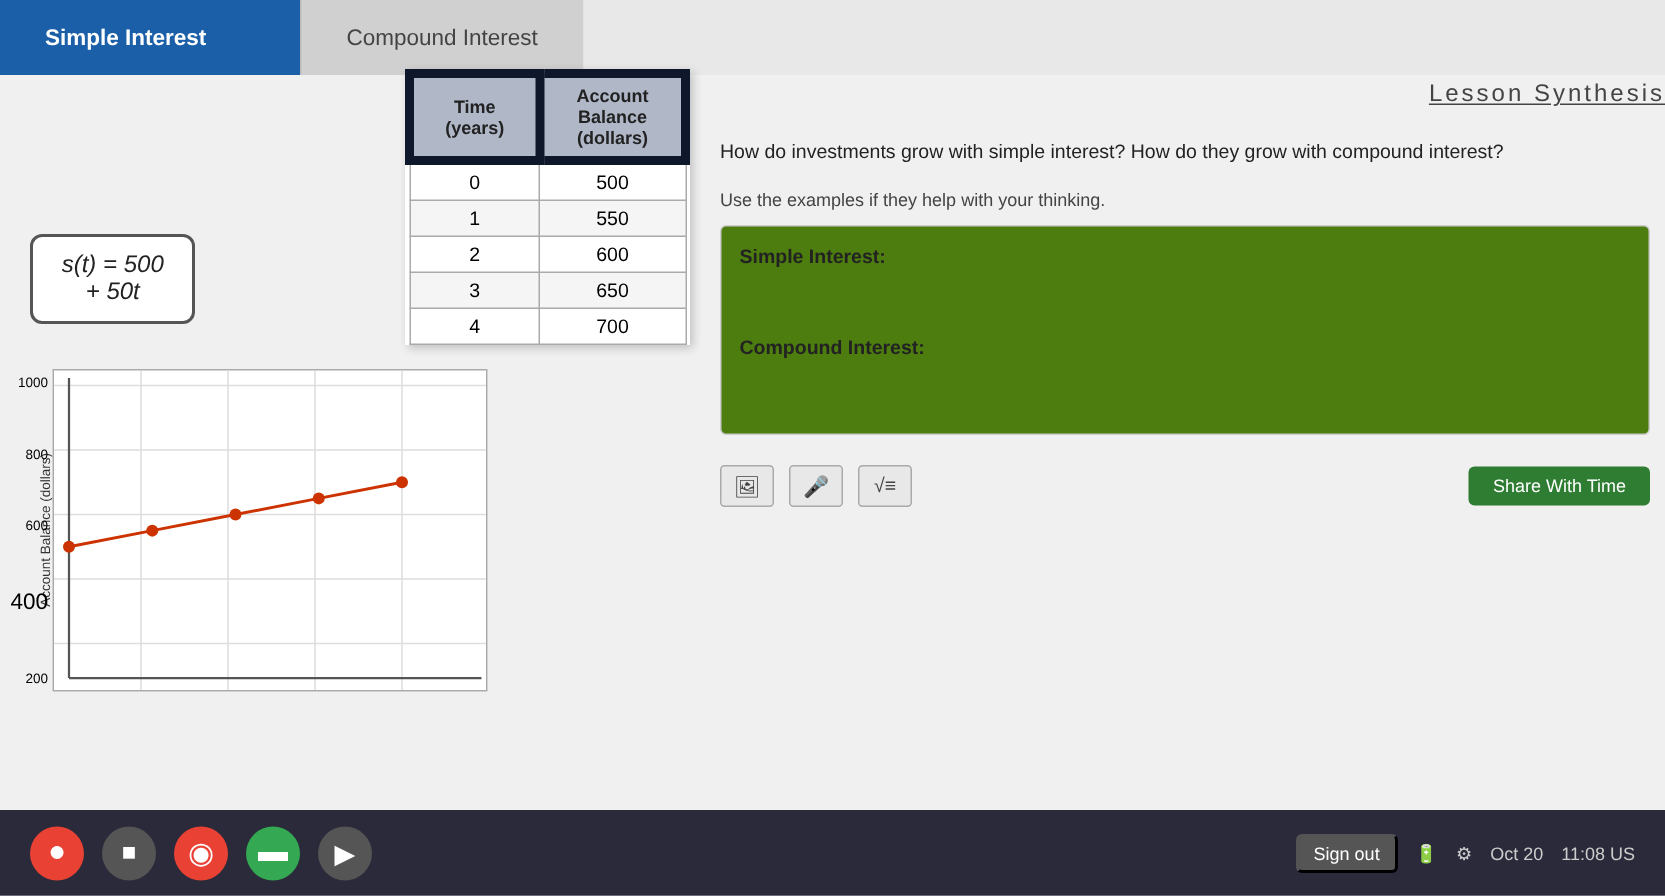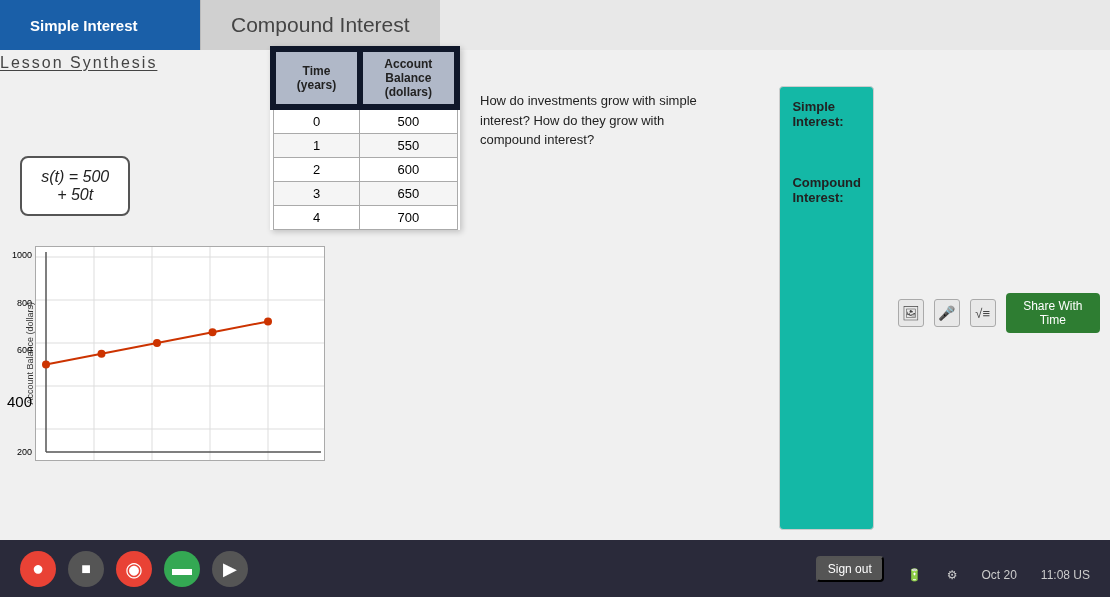--- a/index.html
+++ b/index.html
@@ -38,21 +38,21 @@
       font-weight: bold;
       min-width: 200px;
     }
 
     .tab-inactive {
       background: #d0d0d0;
       color: #444;
       padding: 0 30px;
       display: flex;
       align-items: center;
-      font-size: 21px;
+      font-size: 15px;
       min-width: 180px;
       border-left: 1px solid #bbb;
     }
 
     
     .content-area {
       display: flex;
       flex: 1;
       padding: 10px;
       gap: 10px;
@@ -122,47 +122,46 @@
       margin-top: 8px;
       margin-left: 5px;
       width: 310px;
       height: 230px;
     }
 
     
     .right-panel {
       flex: 1;
       display: flex;
-      flex-direction: row;
-      gap: 24px;
+      flex-direction: column;
+      gap: 10px;
       padding-left: 10px;
     }
 
     .question-text {
       font-size: 13px;
       color: #222;
       line-height: 1.5;
       padding-top: 5px;
     }
 
     .instruction-text {
       font-size: 12px;
       color: #444;
       margin-top: 5px;
     }
 
     .answer-box {
-      background: #14b8a6;
+      background: #4d7c0f;
       border: 1px solid #ccc;
       border-radius: 4px;
       padding: 12px;
       min-height: 140px;
       font-size: 13px;
       color: #333;
-      margin-left: 40px;
     }
 
     .answer-label {
       font-weight: bold;
       margin-bottom: 8px;
       color: #222;
     }
 
     .answer-label-compound {
       font-weight: bold;
@@ -221,22 +220,22 @@
       align-items: center;
       justify-content: center;
       font-size: 18px;
       cursor: pointer;
     }
 
     .taskbar-spacer { flex: 1; }
 
     .taskbar-right {
       display: flex;
-      align-items: flex-end;
-      gap: 24px;
+      align-items: center;
+      gap: 12px;
       margin-left: 38px;
     }
 
     .signout-btn {
       background: #555;
       color: white;
       padding: 4px 10px;
       border-radius: 4px;
       font-size: 12px;
       cursor: pointer;
@@ -248,21 +247,21 @@
     }
 
     .left-formula-table {
       display: flex;
       gap: 0;
       align-items: flex-start;
       margin-top: 10px;
     }
 
     .page-header {
-      text-align: left;
+      text-align: right;
       font-size: 16px;
       color: #444;
       padding: 4px 0;
       letter-spacing: 2px;
       background: #f0f0f0;
       text-decoration: underline;
       text-underline-offset: 2px;
     }
   </style>
 </head>
@@ -365,20 +364,21 @@
               <circle cx="176.5" cy="85.25" r="4" fill="#cc3300"></circle>
               <circle cx="232" cy="74.5" r="4" fill="#cc3300"></circle>
             </svg>
           </div>
         </div>
       </div>
     </div>
 
     <div class="right-panel">
       <p class="question-text">How do investments grow with simple interest? How do they grow with compound interest?</p>
+      <p class="instruction-text">Use the examples if they help with your thinking.</p>
 
       <div class="answer-box">
         <div class="answer-label">Simple Interest:</div>
         <div style="height:30px;"></div>
         <div class="answer-label-compound">Compound Interest:</div>
       </div>
 
       <div class="answer-toolbar">
         <div class="toolbar-btn">
           <span>🖼</span>

